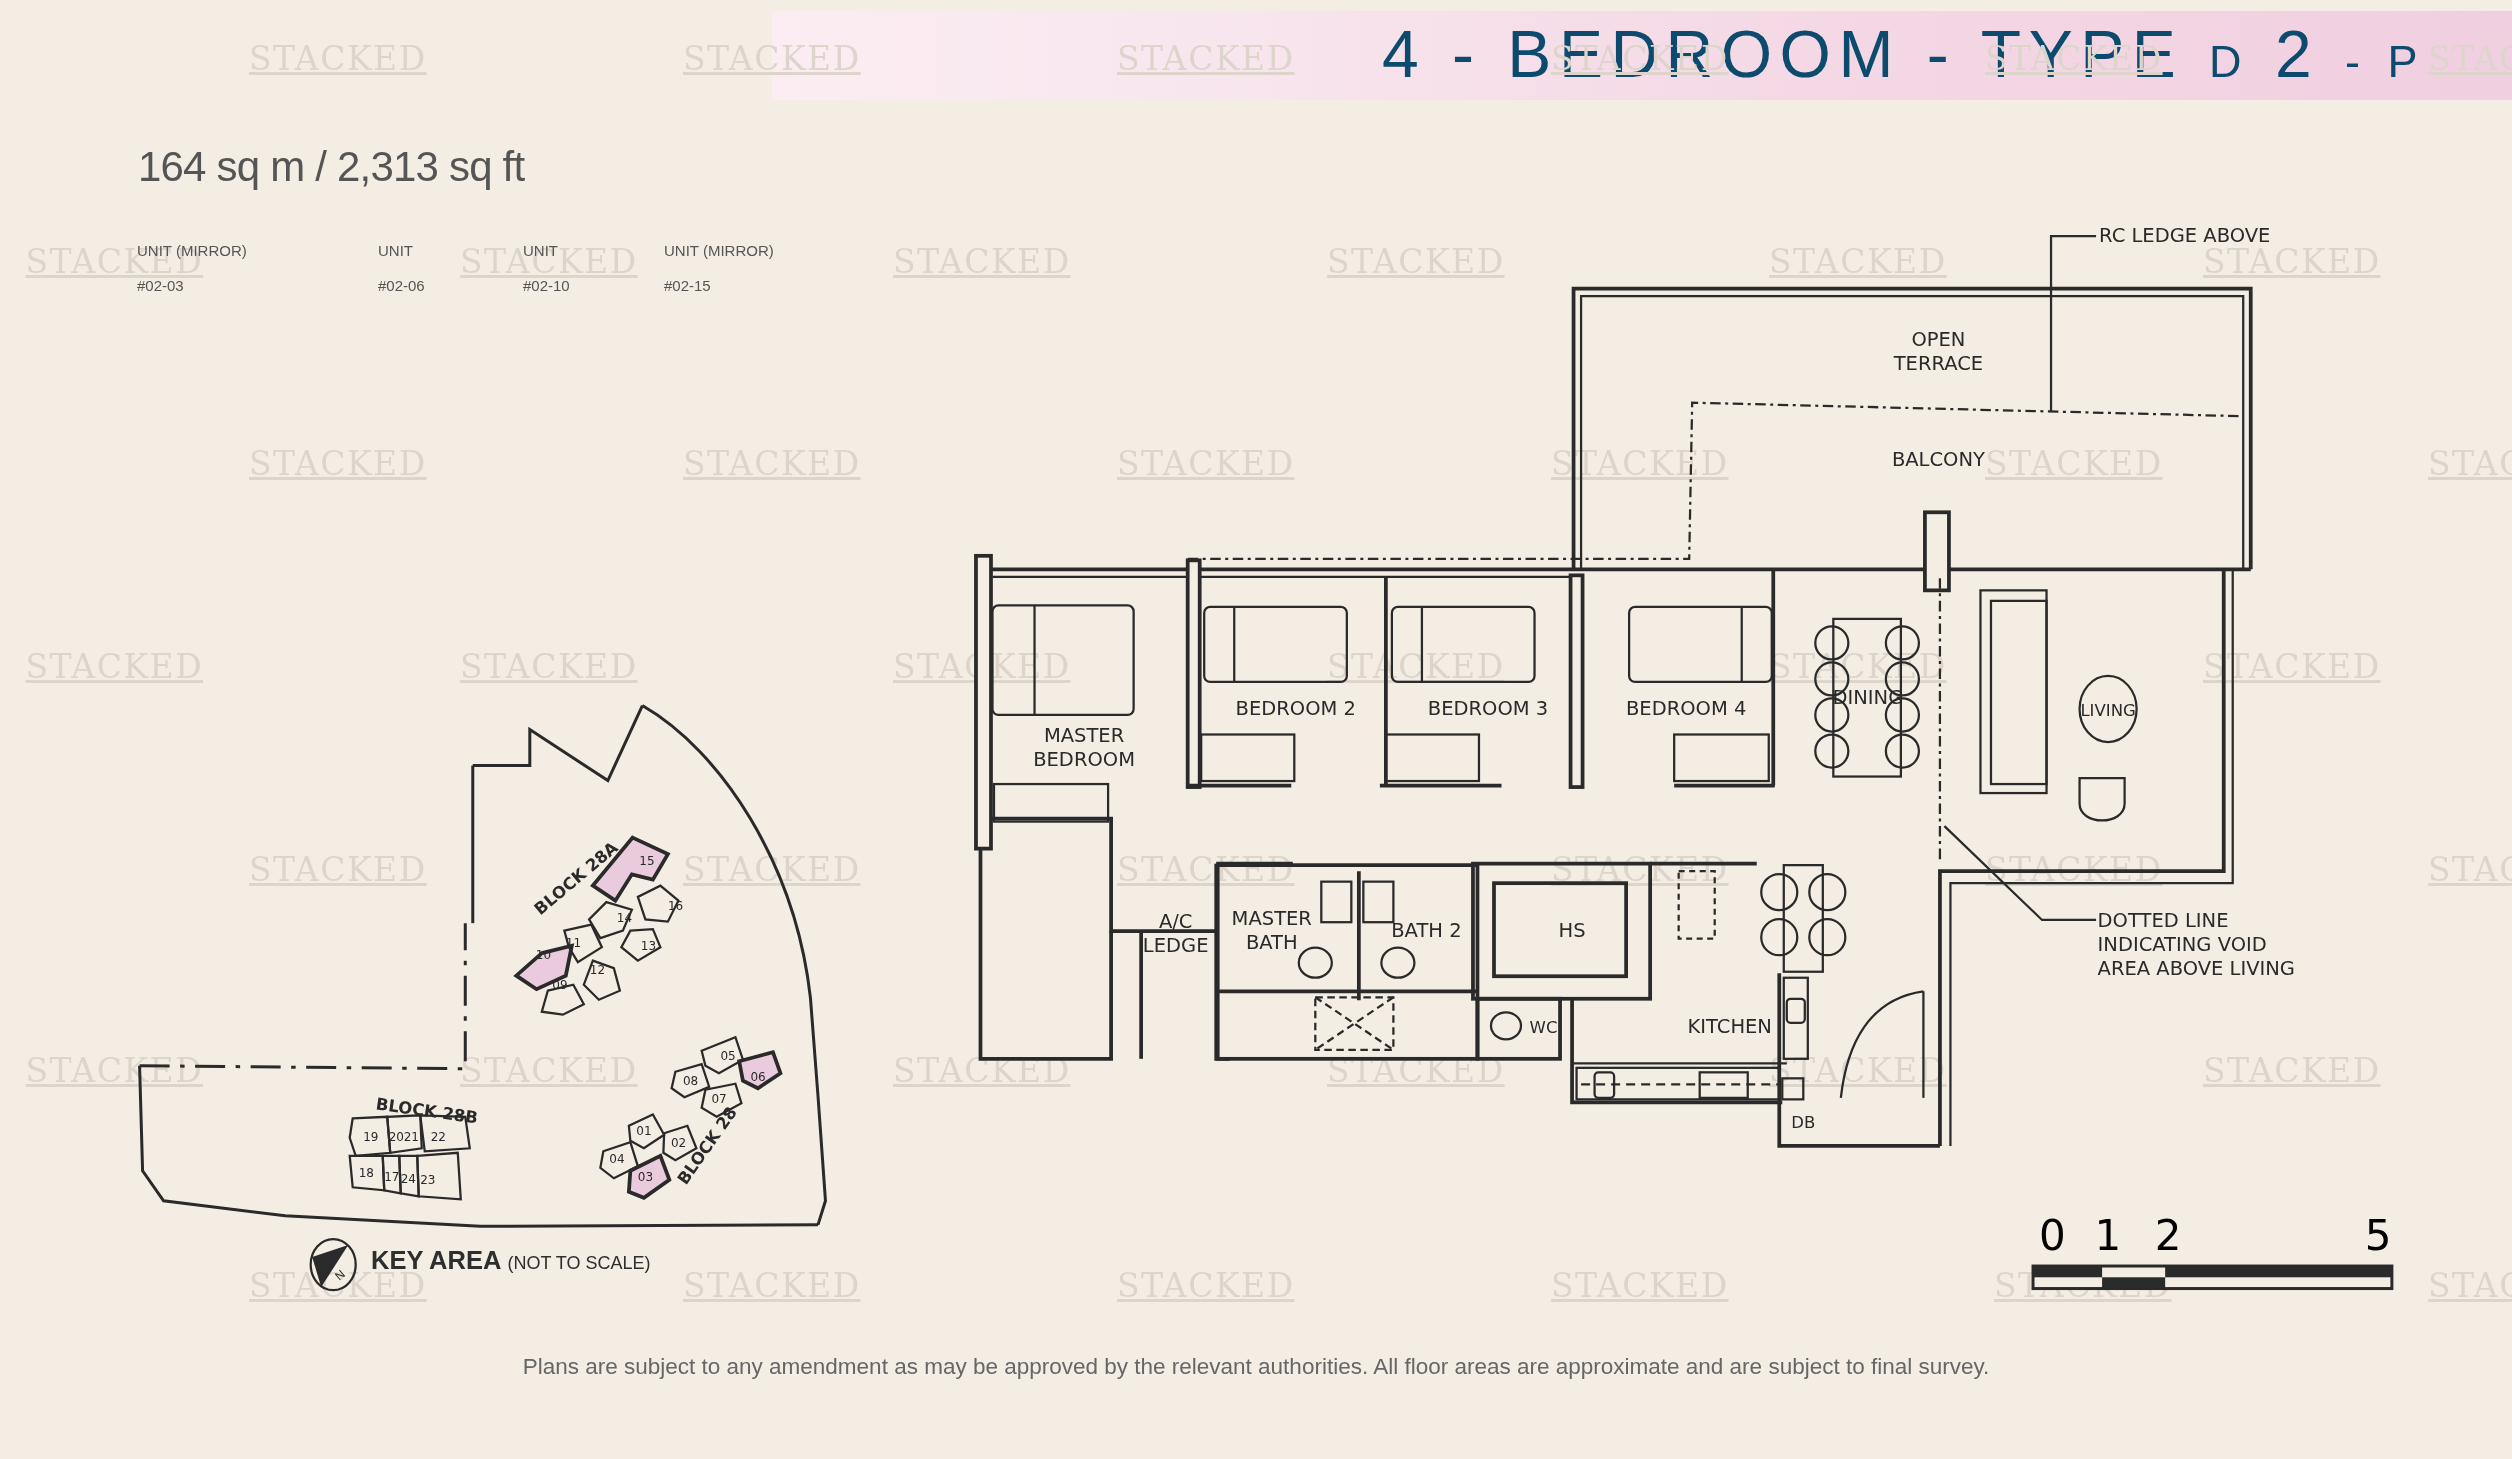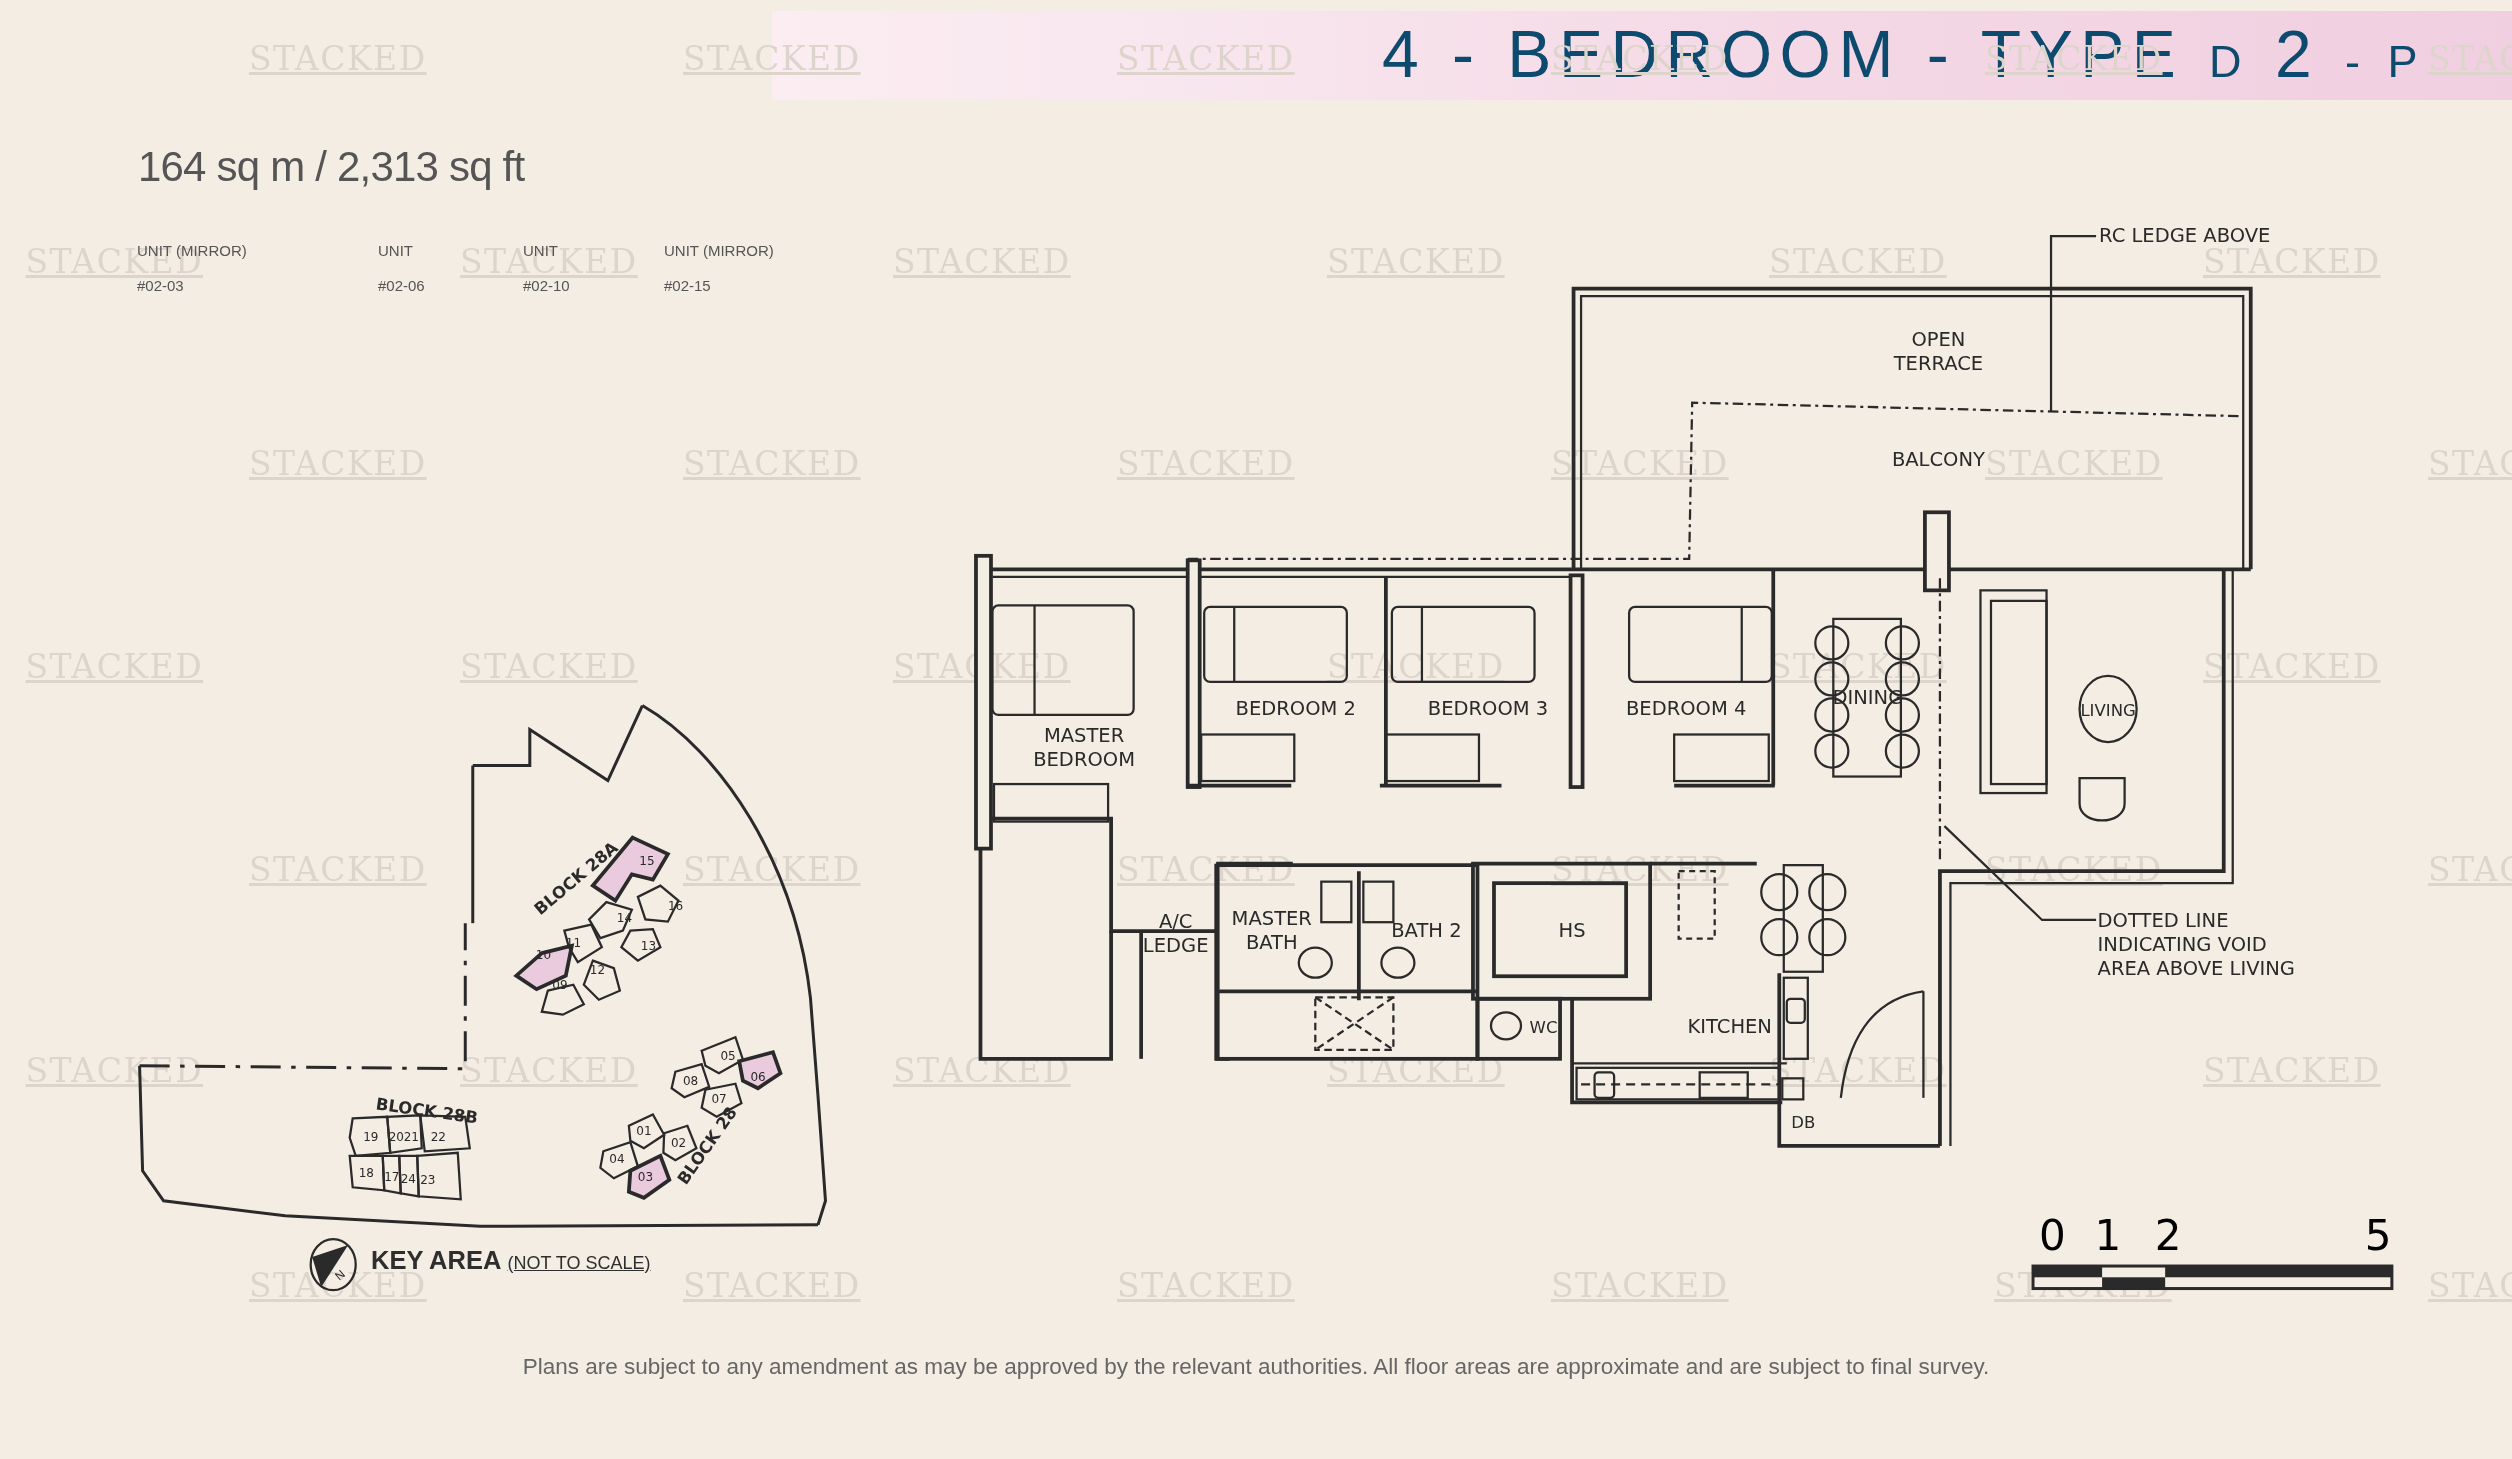--- a/index.html
+++ b/index.html
@@ -9,21 +9,21 @@
   .banner { left:772px; top:10.5px; width:1740px; height:89px;
             background:linear-gradient(90deg,#FBEDF2 0%,#F8E6EE 25%,#F4D8E5 60%,#F0CFE0 100%); }
   .banner-title { left:1382px; top:16.5px; height:75px; font-family:"Liberation Sans", sans-serif;
             font-size:66px; letter-spacing:7.5px; color:#0c4a6e; white-space:nowrap; line-height:75px; }
   .banner-title .sm { font-size:45px; }
   .area { left:138px; top:143px; font-size:42px; color:#555; font-weight:300; letter-spacing:-0.8px; }
   .unit-lbl { font-size:15px; color:#555; line-height:35px; }
   .wm { font-family:"DejaVu Serif", serif; font-size:33px; color:#DDD5CC; letter-spacing:1.5px; white-space:nowrap;text-decoration:underline; }
   .plan-txt { font-family:"DejaVu Sans", sans-serif; fill:#2a2a2a; font-size:26px; }
   .keyplan-title { left:371px; top:1246px; font-size:25.5px; font-weight:bold; color:#2e2e2e; white-space:nowrap; }
-  .keyplan-title .nts { font-size:18px; font-weight:normal;text-decoration:underline; }
+  .keyplan-title .nts { font-size:18px; font-weight:normal; }
   .disclaimer { left:0; width:2512px; top:1354px; text-align:center; font-size:22.5px; color:#666; }
   .scale-num { font-family:"DejaVu Sans", sans-serif; font-size:56px; color:#2a2a2a; }
 </style>
 </head>
 <body>
 
 <div class="abs banner"></div>
 <div class="abs banner-title">
   <span>4 - BEDROOM  -  TYPE </span><span class="sm">D</span>
   <span>2</span>

